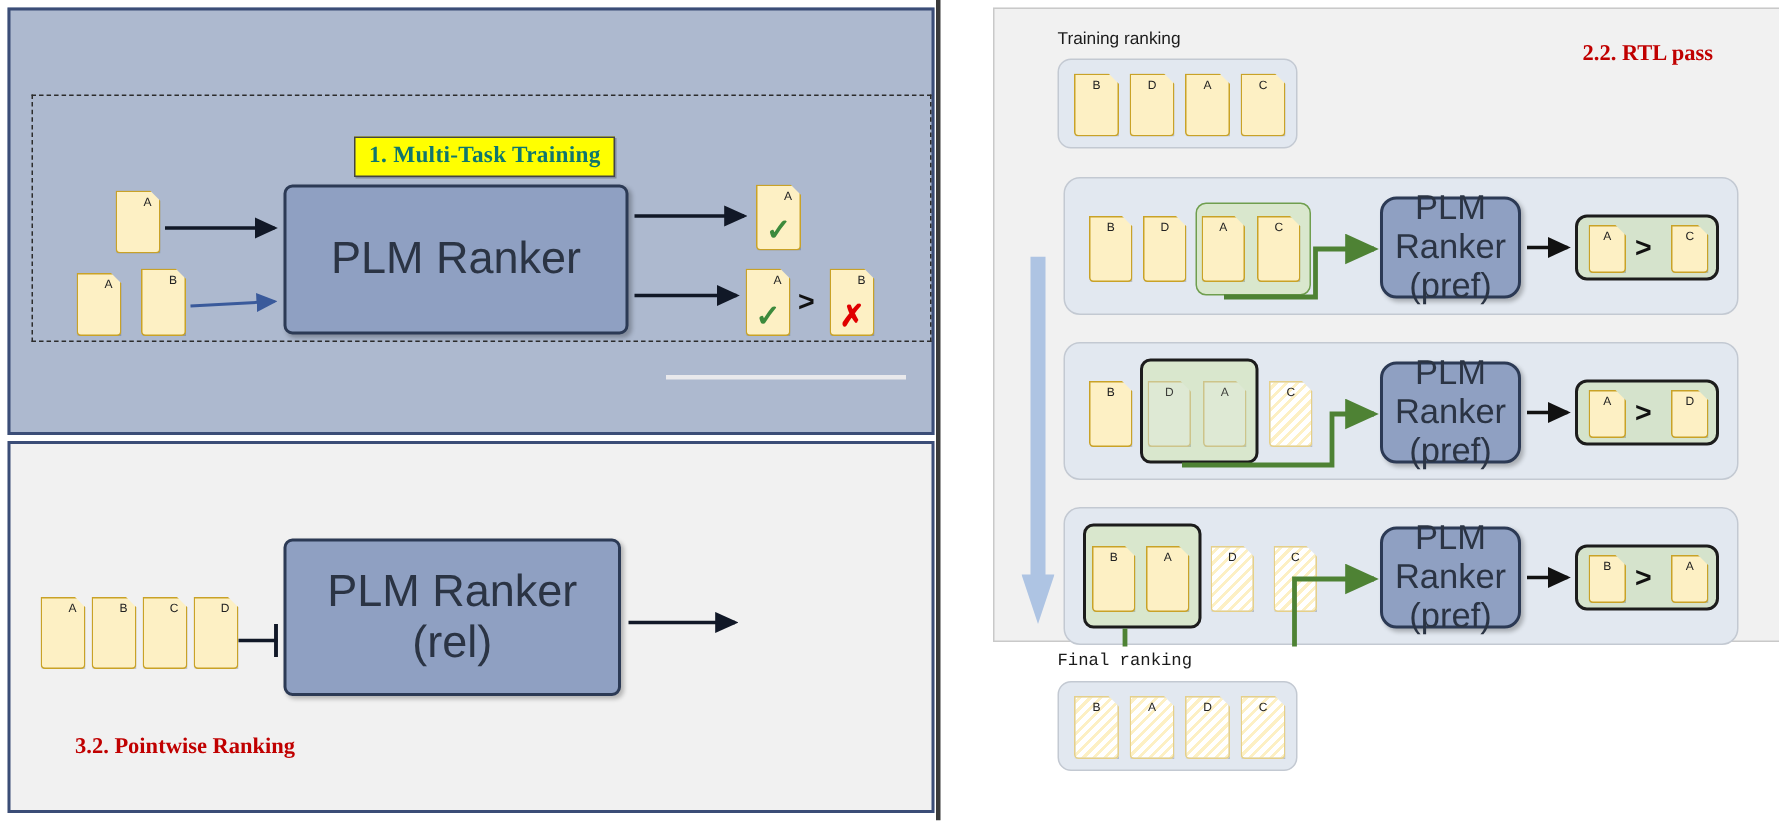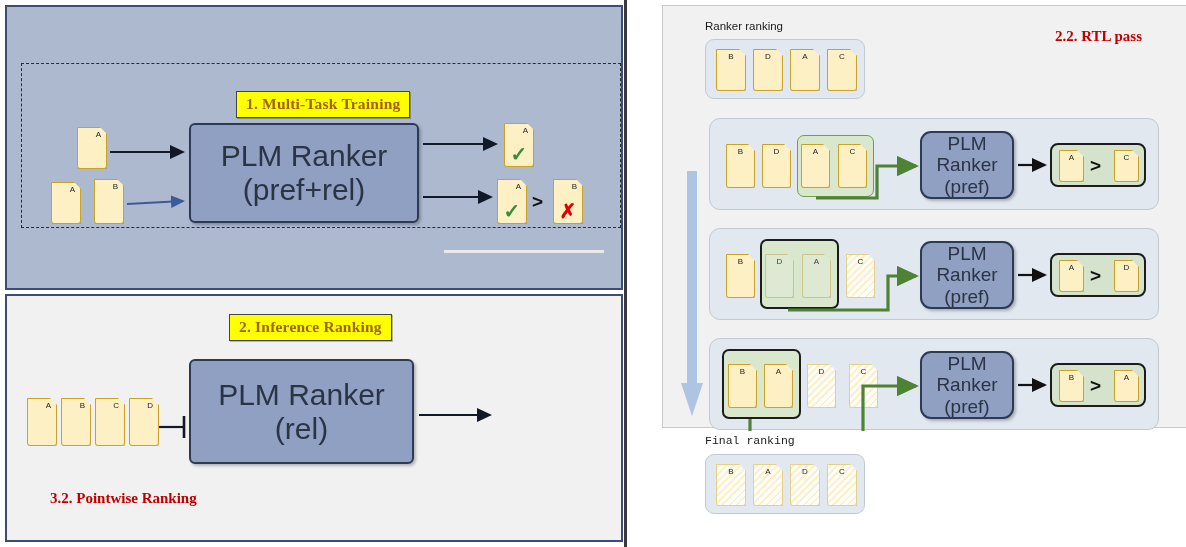--- a/index.html
+++ b/index.html
@@ -31,21 +31,21 @@
 
   #inference-panel {
     position:absolute; left:0; top:289px; width:618px; height:248px;
     background:#f1f1f1; border:2px solid #3b4d77;
   }
 
   
   .banner {
     position:absolute;
     background:#ffff00; border:1.5px solid #444;
-    color:#a16207; font-family:"Liberation Serif", serif;
+    color:#0f766e; font-family:"Liberation Serif", serif;
     font-weight:bold; font-size:15.5px; letter-spacing:.2px;
     padding:3px 9px 4px 9px; white-space:nowrap;
     box-shadow:1px 1px 0 rgba(0,0,0,.25);
   }
   #banner-training { left:229px; top:84px; }
   #banner-inference { left:222px; top:18px; }
 
   .section-label {
     position:absolute; color:#c00000;
     font-family:"Liberation Serif", serif; font-weight:bold;
@@ -86,21 +86,21 @@
   
   .plm {
     position:absolute; background:#8fa0c2; border:2px solid #2c3a55;
     border-radius:6px; color:#2b3444;
     display:flex; flex-direction:column; align-items:center; justify-content:center;
     text-align:center; line-height:1.12;
     box-shadow:2px 2px 3px rgba(0,0,0,.25);
   }
   #plm-train { left:182px; top:116px; width:230px; height:100px; font-size:30px; }
   #plm-infer { left:182px; top:63px; width:225px; height:105px; font-size:30px; }
-  .plm-small { font-size:19px;justify-content:flex-end; }
+  .plm-small { font-size:23px; }
 
   
   .ovl { position:absolute; inset:0; pointer-events:none; }
 
   
   #right-column {
     position:absolute; left:662px; top:5px; width:554px; height:423px;
     background:#f1f1f1; border:1px solid #c9c9c9;
   }
   #divider { position:absolute; left:624px; top:0; width:2.5px; height:547px; background:#3a3a3a; }
@@ -150,21 +150,20 @@
 
       <div class="doc clipcorner" style="position:absolute;left:44px;top:175px;width:30px;height:42px;">
         <span class="lbl">A</span>
       </div>
       <div class="doc clipcorner" style="position:absolute;left:87px;top:172px;width:30px;height:45px;">
         <span class="lbl">B</span>
       </div>
 
       <div class="plm" id="plm-train">
         <div>PLM Ranker</div>
-        <div>(pref+rel)</div>
       </div>
 
       <div class="doc clipcorner" style="position:absolute;left:497px;top:116px;width:30px;height:44px;">
         <span class="lbl">A</span>
         <span class="mark ok">✓</span>
       </div>
 
       <div class="doc clipcorner" style="position:absolute;left:490px;top:172px;width:30px;height:45px;">
         <span class="lbl">A</span>
         <span class="mark ok">✓</span>
@@ -187,21 +186,20 @@
           </marker>
         </defs>
         <line x1="103" y1="145" x2="176" y2="145" stroke="#111827" stroke-width="2.2" marker-end="url(#ah-dark)"></line>
         <line x1="120" y1="197" x2="176" y2="194" stroke="#3a5a9b" stroke-width="2" marker-end="url(#ah-blue)"></line>
         <line x1="416" y1="137" x2="489" y2="137" stroke="#111827" stroke-width="2.2" marker-end="url(#ah-dark)"></line>
         <line x1="416" y1="190" x2="484" y2="190" stroke="#111827" stroke-width="2.2" marker-end="url(#ah-dark)"></line>
       </svg>
     </div>
 
     <div id="inference-panel">
-      <div class="banner" id="banner-inference">2. Inference Ranking</div>
 
       <div class="section-label" id="label-pointwise">3.2. Pointwise Ranking</div>
 
       <div class="doc clipcorner" style="position:absolute;left:20px;top:102px;width:30px;height:48px;">
         <span class="lbl">A</span>
         </div>
       <div class="doc clipcorner" style="position:absolute;left:54px;top:102px;width:30px;height:48px;">
         <span class="lbl">B</span>
         </div>
       <div class="doc clipcorner" style="position:absolute;left:88px;top:102px;width:30px;height:48px;">
@@ -229,21 +227,21 @@
 
     </div>
   </div>
 
   <div id="divider"></div>
 
   <div id="right-column">
 
     <div class="section-label" style="left:392px;top:22px;">2.2. RTL pass</div>
 
-    <div class="ranking-caption-small" style="left:42px;top:14px;">Ranker ranking</div>
+    <div class="ranking-caption-small" style="left:42px;top:14px;">Training ranking</div>
     <div class="rank-box" style="left:42px;top:33px;width:160px;height:60px;">
       <div class="doc clipcorner ctr" style="position:absolute;left:10px;top:9px;width:30px;height:42px;">
         <span class="lbl">B</span>
         </div>
       <div class="doc clipcorner ctr" style="position:absolute;left:47px;top:9px;width:30px;height:42px;">
         <span class="lbl">D</span>
         </div>
       <div class="doc clipcorner ctr" style="position:absolute;left:84px;top:9px;width:30px;height:42px;">
         <span class="lbl">A</span>
         </div>

